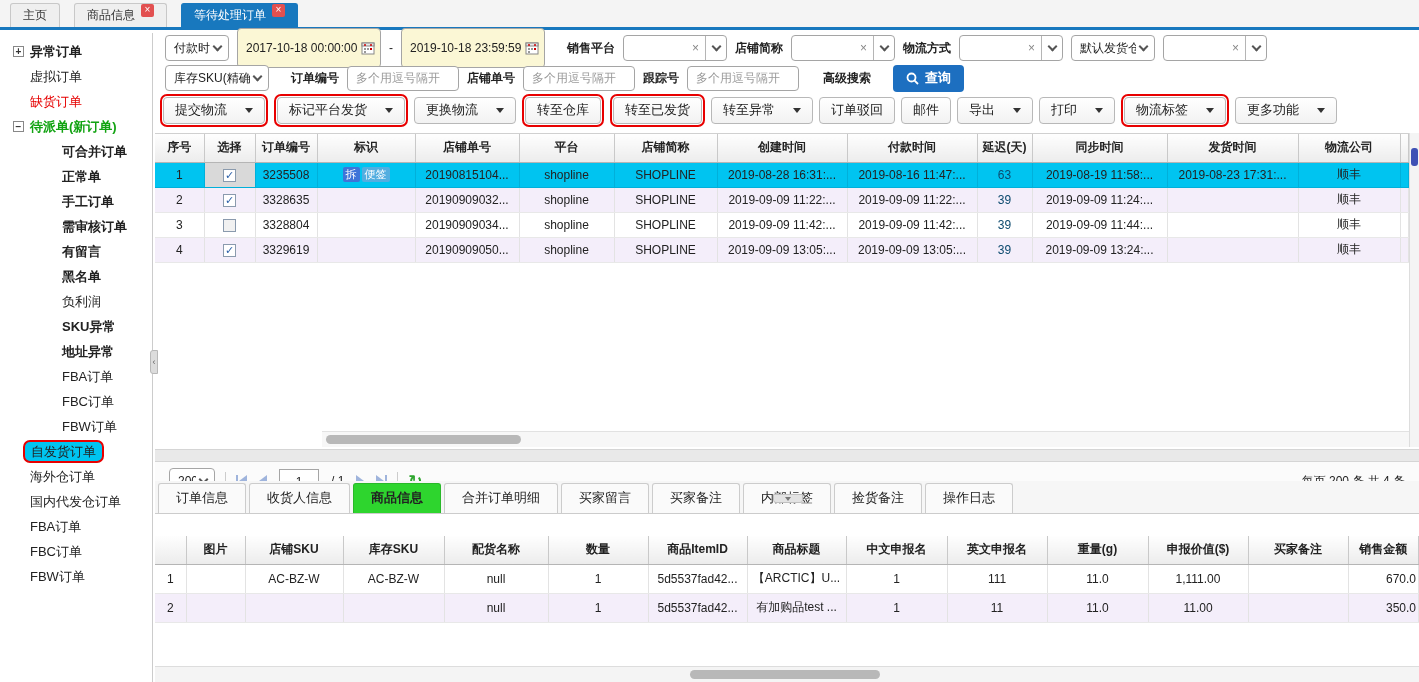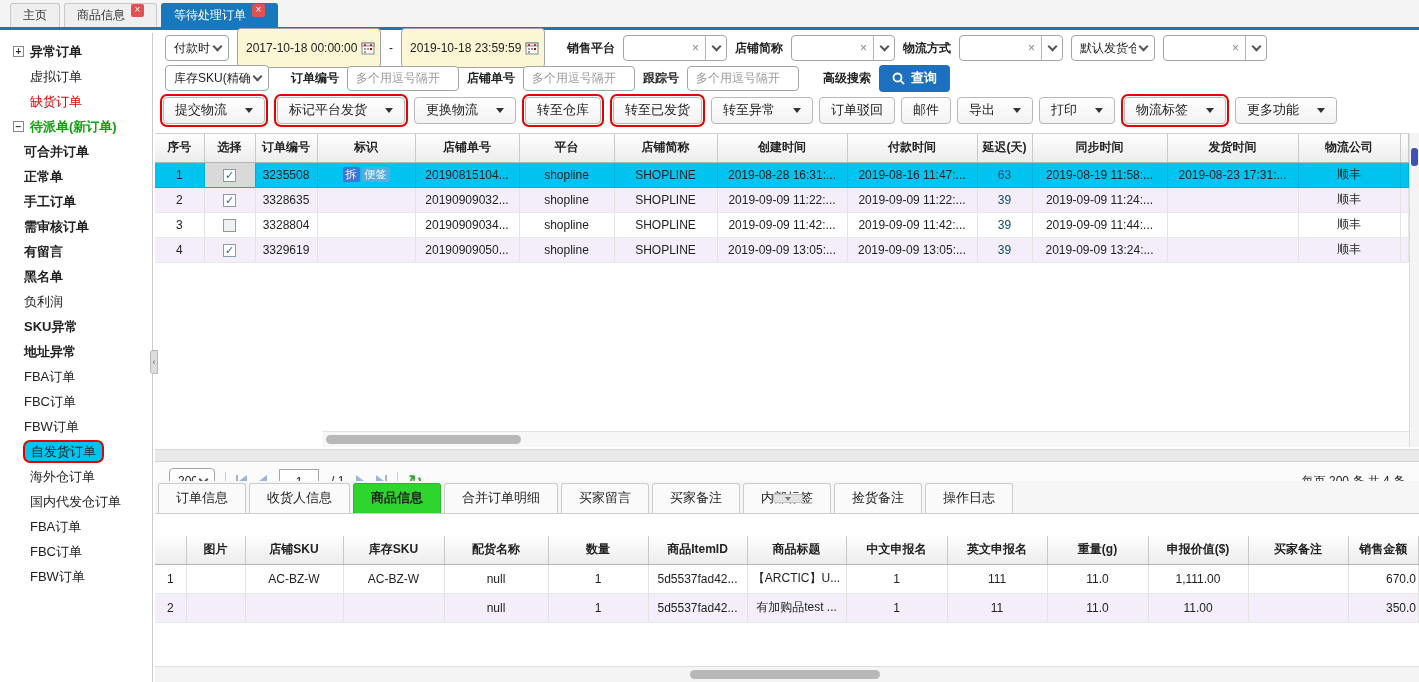--- a/index.html
+++ b/index.html
@@ -2,32 +2,32 @@
 <html><head>
 <meta charset="utf-8">
 <style>
   *{box-sizing:border-box;margin:0;padding:0}
   body{width:1419px;height:682px;overflow:hidden;position:relative;background:#fff;
        font-family:"Liberation Sans","DejaVu Sans",sans-serif;font-size:12px;color:#222}
 
   
   .tabbar{position:absolute;top:0;left:0;width:100%;height:30px;background:#f4f4f4;
           border-bottom:3px solid #1878be;display:flex;align-items:flex-end;padding-left:10px}
-  .tab{height:24px;display:flex;align-items:center;gap:6px;padding:0 12px;margin-right:4px;
+  .tab{height:24px;display:flex;align-items:center;gap:6px;padding:0 12px;margin-right:14px;
        background:#efefef;border:1px solid #c8c8c8;border-bottom:none;border-radius:3px 3px 0 0;
        color:#333;font-size:12px;cursor:default}
   .tab.active{background:#1878be;color:#fff;border-color:#1878be}
   .tab-close{width:13px;height:13px;line-height:12px;background:#e25050;color:#fff;font-size:10px;
              text-align:center;border-radius:2px;transform:translateY(-5px);display:inline-block}
 
   
   .sidebar{position:absolute;top:33px;left:0;width:153px;bottom:0;background:#fff;
            border-right:1px solid #ccc;padding-top:6px;overflow:hidden}
   .titem{height:25px;display:flex;align-items:center;padding-left:30px;font-size:13px;white-space:nowrap}
-  .titem.lv1{padding-left:24px}
+  .titem.lv1{padding-left:62px}
   .titem .expander{width:11px;height:11px;border:1px solid #888;background:#fff;font-size:10px;
                    line-height:9px;text-align:center;color:#333;margin-left:-17px;margin-right:6px;flex:none}
   .bold{font-weight:bold}
   .red{color:#e60000}
   .green{color:#12a312}
   .node-sel{background:#00c4f0;border:2px solid #e80000;border-radius:7px;padding:0 6px;
             height:23px;line-height:19px;margin-left:-7px}
   .split-handle{position:absolute;left:150px;top:350px;width:8px;height:24px;background:#dcdcdc;
                 border:1px solid #b8b8b8;border-radius:3px 0 0 3px;display:flex;align-items:center;
                 justify-content:center;font-size:9px;color:#666;z-index:5}
@@ -294,21 +294,21 @@
       <span class="txt">库存SKU(精确)</span>
       <span class="chev"></span>
     </div>
     <span class="lbl" style="margin-left:14px">订单编号</span>
     <div class="tinput" style="width:112px">多个用逗号隔开</div>
     <span class="lbl">店铺单号</span>
     <div class="tinput" style="width:112px">多个用逗号隔开</div>
     <span class="lbl">跟踪号</span>
     <div class="tinput" style="width:112px">多个用逗号隔开</div>
     <span class="link" style="margin-left:16px">高级搜索</span>
-    <div class="btn-query" style="">
+    <div class="btn-query" style="margin-left:14px">
       <svg width="13" height="13" viewBox="0 0 13 13">
           <circle cx="5.5" cy="5.5" r="4" fill="none" stroke="#fff" stroke-width="1.8"></circle>
           <line x1="8.6" y1="8.6" x2="12" y2="12" stroke="#fff" stroke-width="1.8"></line>
         </svg>
       <span>查询</span>
     </div>
   </div>
 
   <div class="toolbar">
     <span class="hlwrap">

